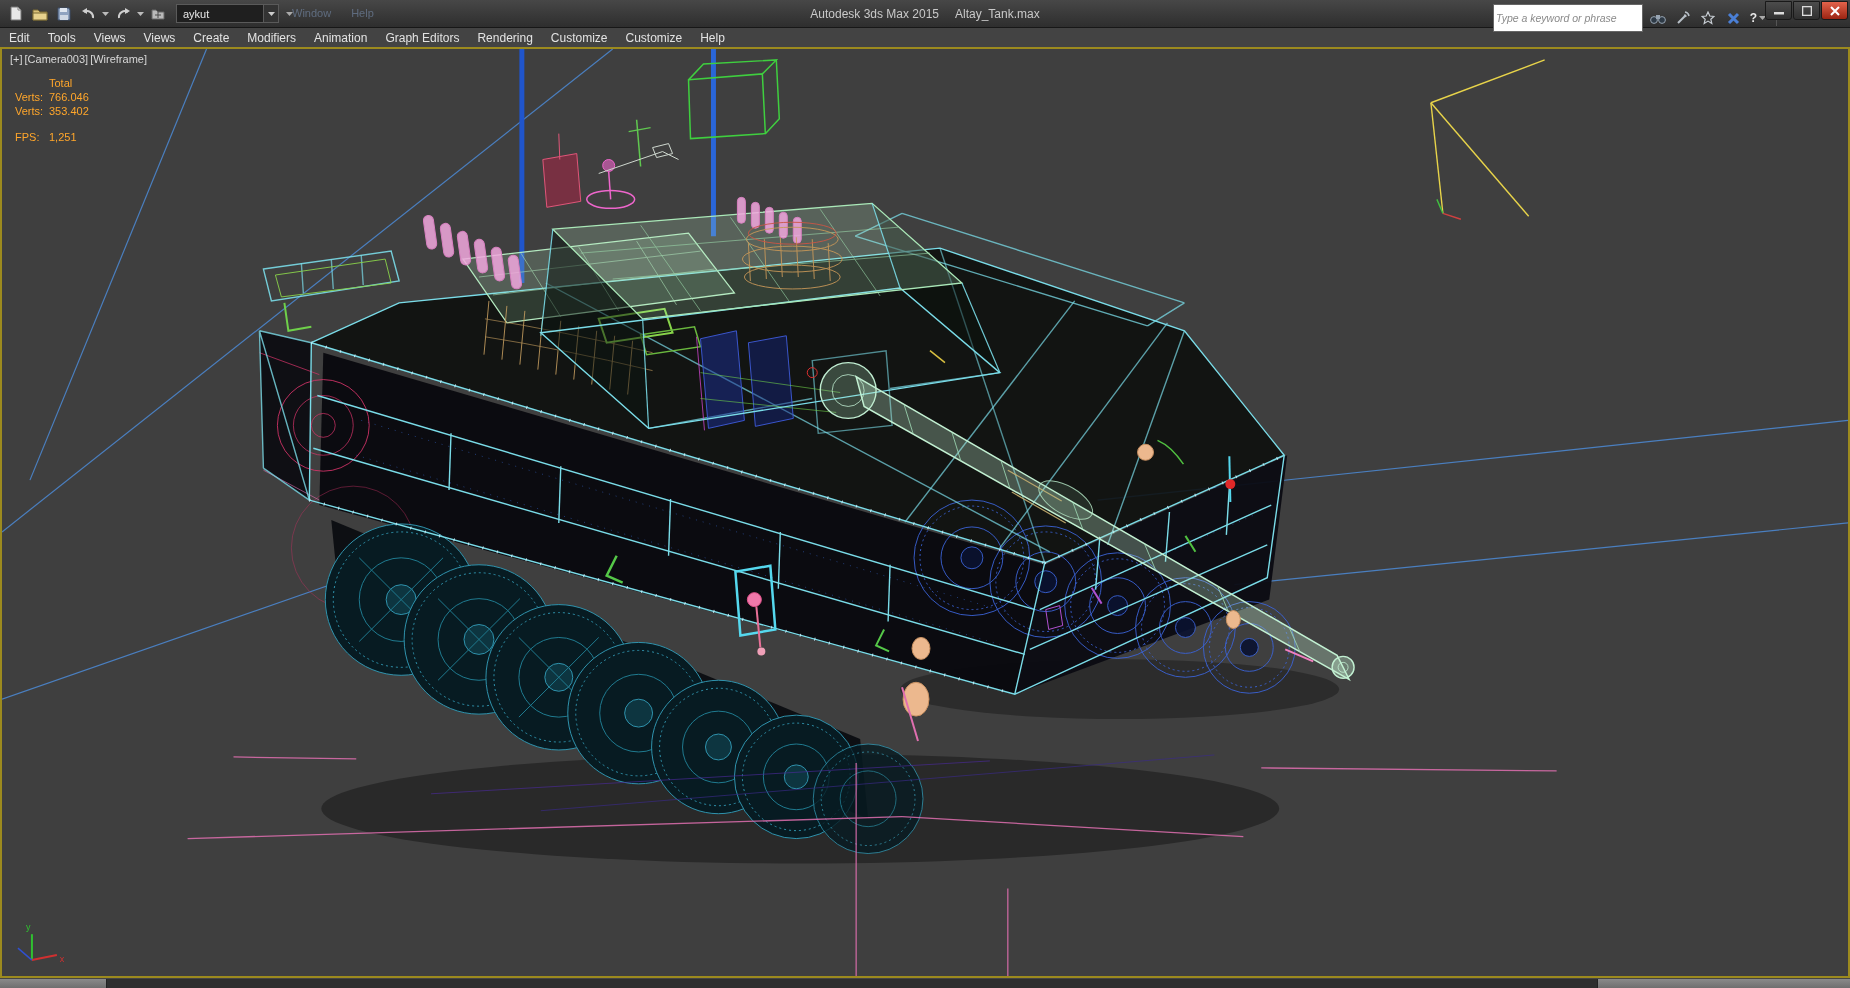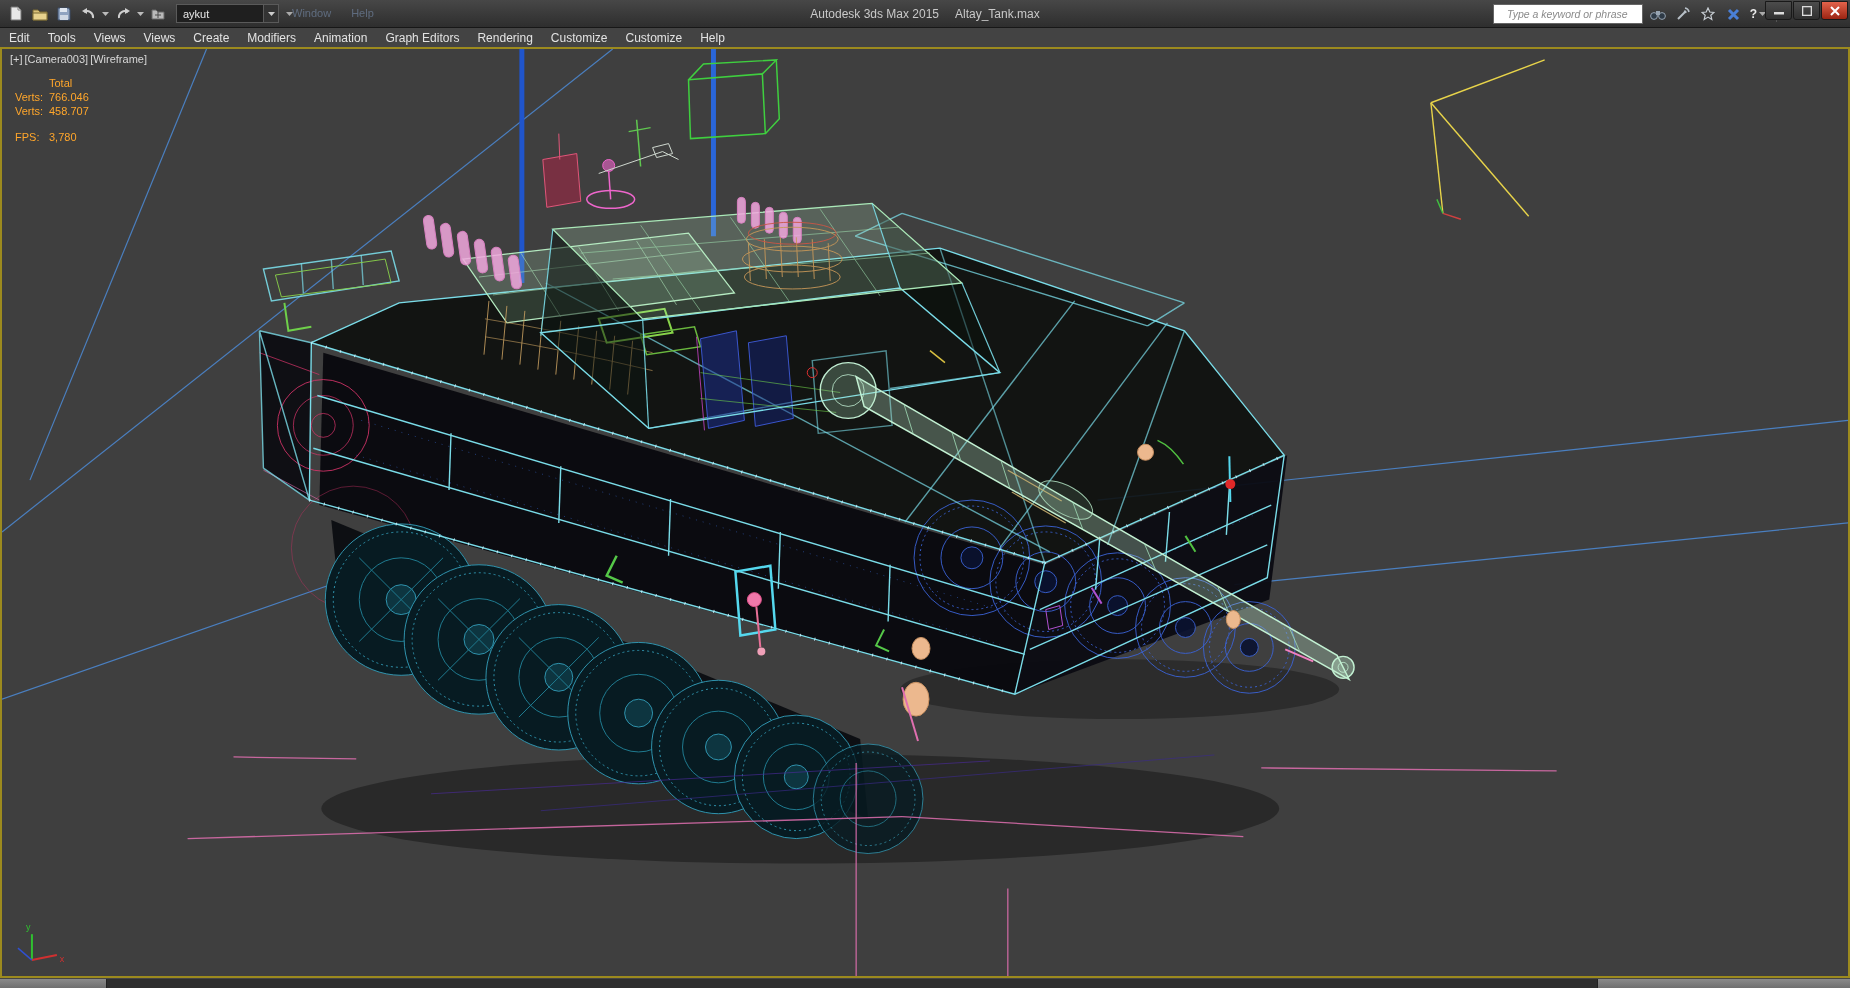--- a/index.html
+++ b/index.html
@@ -13,21 +13,21 @@
   .qat{display:flex;align-items:center;gap:2px;padding-left:5px}
   .icon-btn{width:22px;height:20px;display:flex;align-items:center;justify-content:center;border-radius:2px}
   .mini-arrow{width:9px;height:20px;display:flex;align-items:center;justify-content:center}
   .combo{display:flex;align-items:stretch;height:19px;background:#1f1f1f;border:1px solid #5a5a5a;margin-left:5px}
   .combo .val{width:86px;padding:2px 6px;color:#e8e8e8;font-size:11px;line-height:14px}
   .combo .arrow{width:15px;border-left:1px solid #5a5a5a;display:flex;align-items:center;justify-content:center;background:#333}
   .ghost{position:absolute;left:292px;top:7px;display:flex;gap:20px;font-size:11px;color:rgba(140,168,210,.45)}
   .title-center{position:absolute;left:0;right:0;top:0;height:28px;display:flex;align-items:center;
     justify-content:center;gap:16px;color:#c9c9c9;font-size:12px;pointer-events:none}
   .infocenter{position:absolute;right:70px;top:4px;display:flex;align-items:center;gap:5px}
-  .infocenter input{width:150px;height:20px;font-size:10.5px;padding:0 13px;border:1px solid #666;
+  .infocenter input{width:150px;height:28px;font-size:10.5px;padding:0 2px;border:1px solid #666;
     background:#fff;color:#333;font-family:"Liberation Sans",sans-serif}
   .infocenter input::placeholder{font-style:italic;color:#8a8a8a}
   .ic-btn{width:20px;height:18px;display:flex;align-items:center;justify-content:center}
   .help-glyph{color:#e9e9e9;font-size:12px;font-weight:bold}
   .vsep{width:1px;height:16px;background:#555;margin:0 3px}
   .wincontrols{position:absolute;right:2px;top:1px;display:flex;gap:1px}
   .winbtn{width:27px;height:19px;display:flex;align-items:center;justify-content:center;
     background:linear-gradient(#4c4c4c,#303030);border:1px solid #191919;border-radius:0 0 3px 3px}
   .winbtn.close{background:linear-gradient(#e2634b,#9c2412)}
 
@@ -566,25 +566,25 @@
         <div class="row">
             <span class="lbl"></span>
             <span>Total</span>
           </div>
         <div class="row">
             <span class="lbl">Verts:</span>
             <span>766.046</span>
           </div>
         <div class="row">
             <span class="lbl">Verts:</span>
-            <span>458.707</span>
+            <span>353.402</span>
           </div>
         <div class="row fps">
             <span class="lbl">FPS:</span>
-            <span>3,780</span>
+            <span>1,251</span>
           </div>
       </div>
     </div>
   </div>
 
   <div class="bottom-strip">
     <div class="bs-left"></div>
     <div class="bs-track"></div>
     <div class="bs-right"></div>
   </div>

